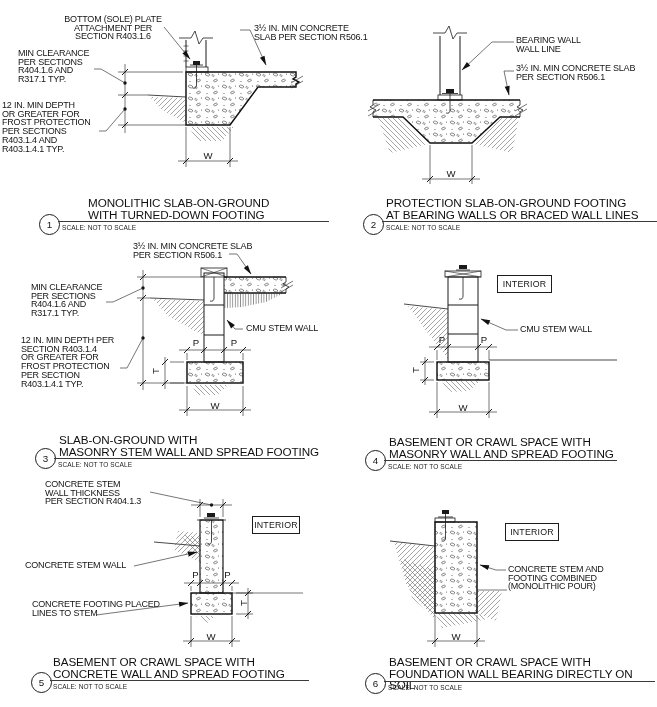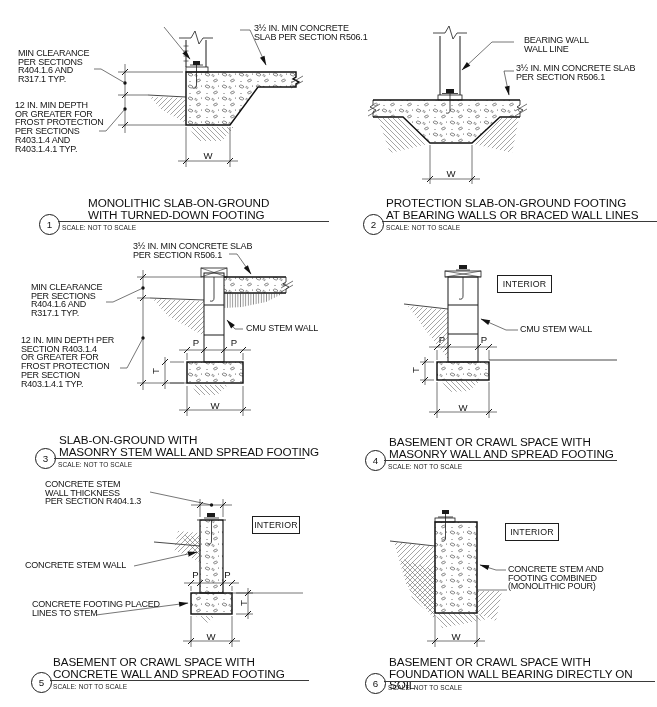--- a/index.html
+++ b/index.html
@@ -96,25 +96,28 @@
       </g>
       <g>
         <path class="sd" d="M186,127 V167 M230,127 V167 M178,161 H238"></path>
         <path class="tk" d="M183,164 L189,158 M227,164 L233,158"></path>
       </g>
       <g>
         <path class="sd" d="M164,27 L190,59" marker-end="url(#arr)"></path>
         <path class="sd" d="M240,30 H250 L266,65" marker-end="url(#arr)"></path>
       </g>
     </svg>
+    <div class="lbl ctr" style="left:58px;top:15px;width:110px">BOTTOM (SOLE) PLATE
+ATTACHMENT PER
+SECTION R403.1.6</div>
     <div class="lbl" style="left:18px;top:49px">MIN CLEARANCE
 PER SECTIONS
 R404.1.6 AND
 R317.1 TYP.</div>
-    <div class="lbl" style="left:15px;top:101px">12 IN. MIN DEPTH
+    <div class="lbl" style="left:2px;top:101px">12 IN. MIN DEPTH
 OR GREATER FOR
 FROST PROTECTION
 PER SECTIONS
 R403.1.4 AND
 R403.1.4.1 TYP.</div>
     <div class="lbl" style="left:254px;top:24px;width:125px">3½ IN. MIN CONCRETE
 SLAB PER SECTION R506.1</div>
     <div class="dim dimw" style="left:186px;top:151px;width:44px">W</div>
     <div class="tcirc" style="left:39px;top:214px">
         <span>1</span>
@@ -148,21 +151,21 @@
       </g>
       <g>
         <path class="sd" d="M100,145 V184 M142,145 V184 M92,179 H150"></path>
         <path class="tk" d="M97,182 L103,176 M139,182 L145,176"></path>
       </g>
       <g>
         <path class="sd" d="M184,42 H162 L132,70" marker-end="url(#arr)"></path>
         <path class="sd" d="M184,71 H174 L179,95" marker-end="url(#arr)"></path>
       </g>
     </svg>
-    <div class="lbl" style="left:194px;top:36px">BEARING WALL
+    <div class="lbl" style="left:186px;top:36px">BEARING WALL
 WALL LINE</div>
     <div class="lbl" style="left:186px;top:64px">3½ IN. MIN CONCRETE SLAB
 PER SECTION R506.1</div>
     <div class="dim dimw" style="left:99px;top:169px;width:44px">W</div>
     <div class="tcirc" style="left:33px;top:214px">
         <span>2</span>
       </div>
     <div class="ttitle" style="left:56px;top:197px">PROTECTION SLAB-ON-GROUND FOOTING
 AT BEARING WALLS OR BRACED WALL LINES</div>
     <div class="tline" style="left:52px;top:221px;width:275px"></div>

